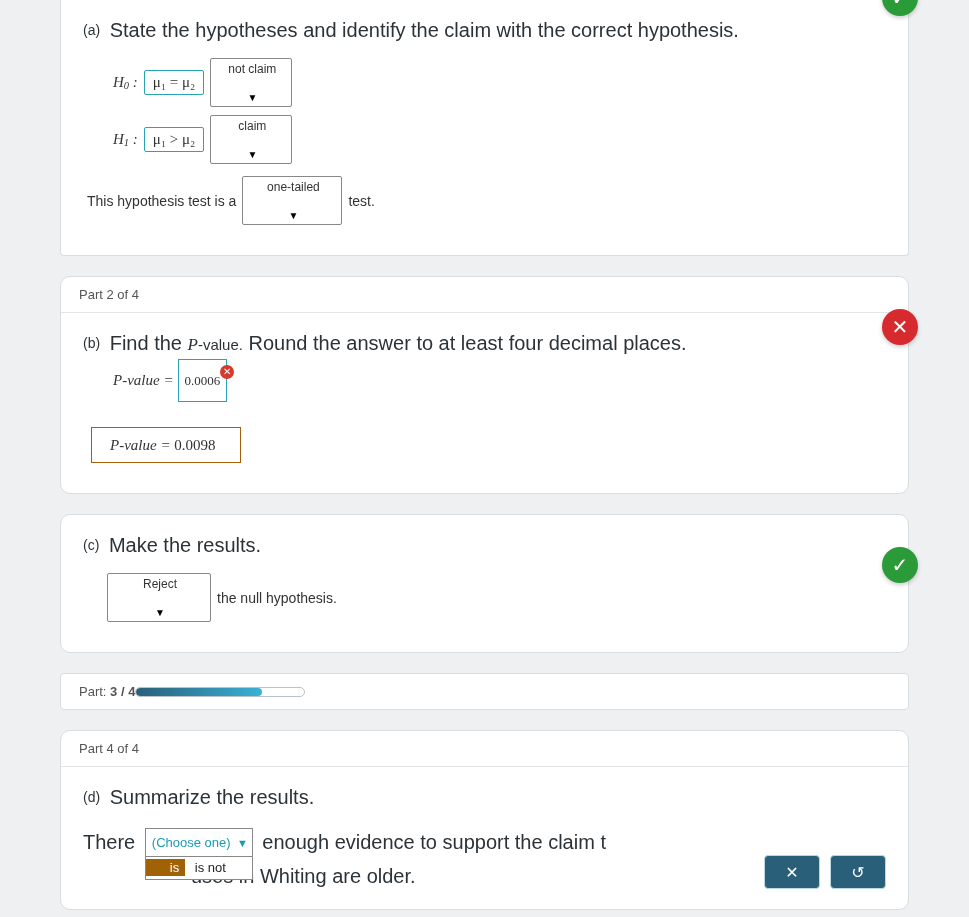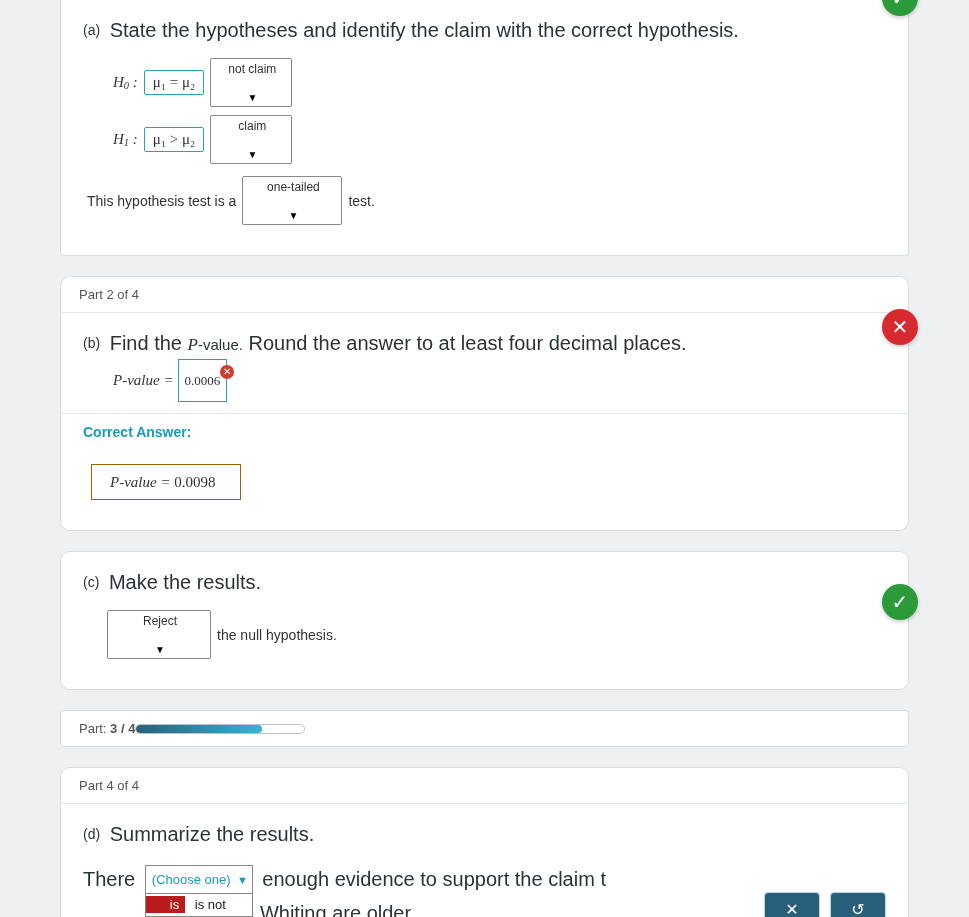--- a/index.html
+++ b/index.html
@@ -238,21 +238,21 @@
     width: calc(100% + 2px);
     font-size: 13px;
     z-index: 5;
   }
   .choose-dropdown .opt {
     padding: 1px 6px;
     color: #222;
     cursor: pointer;
   }
   .choose-dropdown .opt.sel {
-    background: #b91c1c;
+    background: #a16207;
     color: #fff;
     padding-left: 24px;
   }
   .action-buttons {
     position: absolute;
     right: 22px;
     bottom: 20px;
     display: flex;
     gap: 10px;
   }
@@ -329,21 +329,20 @@
         <span>Find the </span><span class="pvar">P</span><span style="font-size:0.75em;">-value.</span><span> Round the answer to at least four decimal places.</span>
       </div>
       <div class="pval-line">
         <span>P-value =</span>
         <span style="position:relative; display:inline-block;">
           <span class="pval-box">0.0006</span>
           <span class="err-badge"><span>✕</span></span>
         </span>
       </div>
     </div>
-    <div class="correct-header">Correct Answer:</div>
     <div class="correct-body">
       <div class="correct-box">
         <span class="val"><span>P-value = </span><span style="font-style:normal;">0.0098</span></span>
       </div>
     </div>
   </div>
 
   <div class="card">
     <div class="status-icon-wrap" style="top:32px;">
       <div class="status-circle correct">

